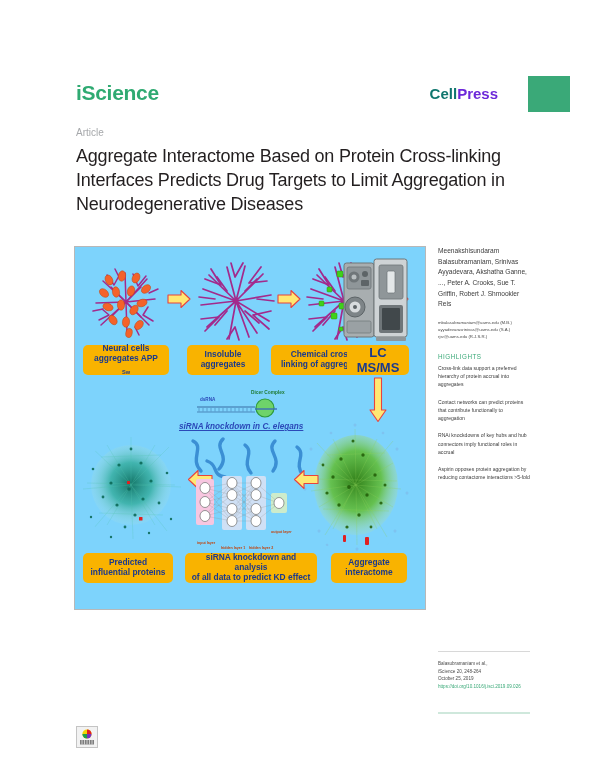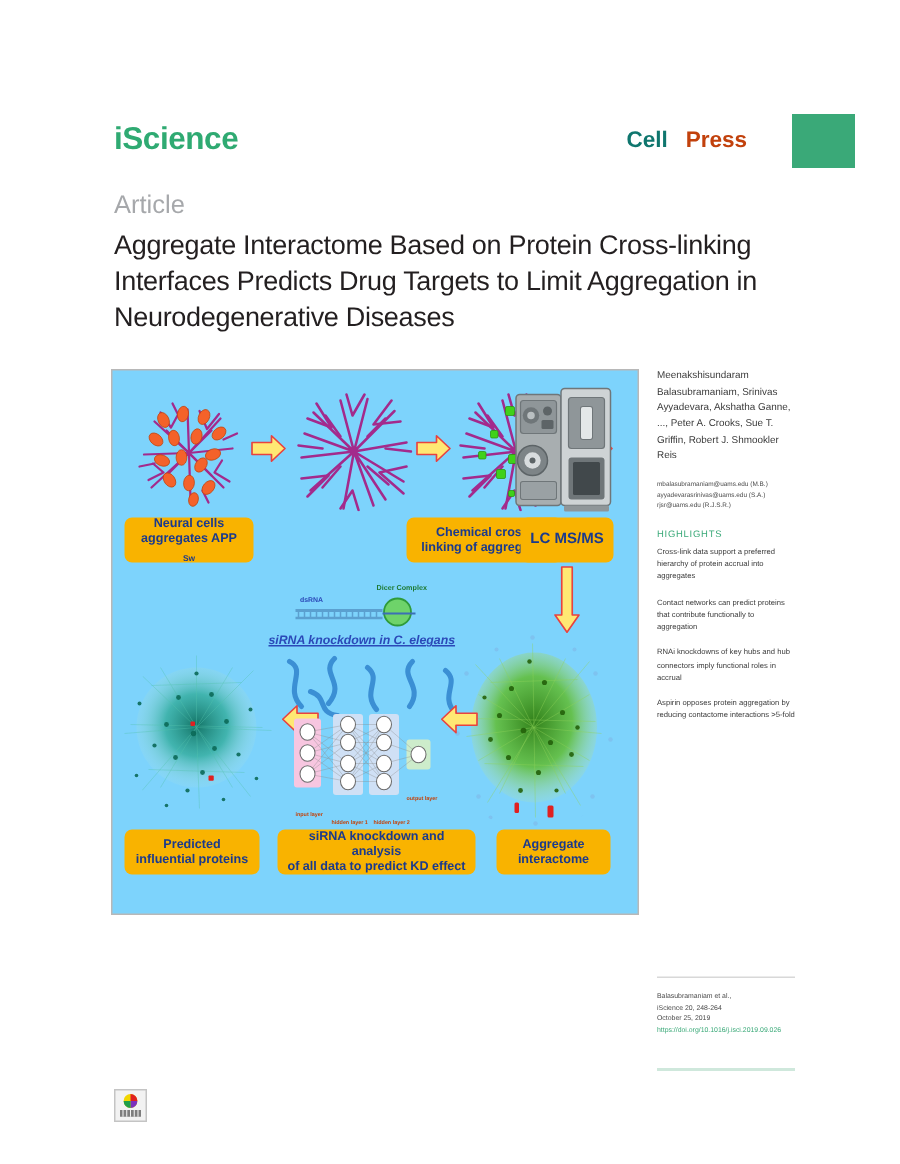--- a/index.html
+++ b/index.html
@@ -22,30 +22,30 @@
     font-size:21px;font-weight:bold;color:#2faa72;
     letter-spacing:-0.3px;line-height:1;
     position:absolute;left:0;top:6px;
   }
   .cellpress{
     position:absolute;right:72px;top:10px;
     font-size:15px;font-weight:bold;line-height:1;
     white-space:nowrap;
   }
   .cellpress .cell{color:#0f766e;}
-  .cellpress .press{color:#c2410c;padding-left:12px;}
+  .cellpress .press{color:#6d28d9;}
   .brand-square{
     position:absolute;right:0px;top:0px;
     width:42px;height:36px;background:#3aa978;
   }
 
   
   .title-block{position:absolute;left:76px;top:128px;width:440px;}
   .article-kicker{
-    font-size:17px;color:#a6a8ab;margin:0 0 7px 0;line-height:1;
+    font-size:10px;color:#a6a8ab;margin:0 0 7px 0;line-height:1;
     font-weight:normal;
   }
   .article-title{
     font-size:18px;line-height:1.32;color:#231f20;
     font-weight:normal;margin:0;letter-spacing:-0.2px;
   }
 
   
   .ga-frame{
     position:absolute;left:74px;top:246px;width:352px;height:364px;
@@ -258,29 +258,35 @@
         <rect x="33" y="80" width="30" height="4" rx="1" fill="#8f9699"></rect>
       </svg>
 
       <div class="pill" style="left:8px;top:98px;width:86px;height:30px;">
         <div>
           <span>Neural cells</span>
           <span><span>aggregates APP</span><sub style="font-size:5.6px">Sw</sub></span>
         </div>
       </div>
 
+      <div class="pill" style="left:112px;top:98px;width:72px;height:30px;">
+        <div>
+          <span>Insoluble</span>
+          <span>aggregates</span>
+        </div>
+      </div>
 
       <div class="pill" style="left:196px;top:98px;width:104px;height:30px;">
         <div>
           <span>Chemical cross-</span>
           <span>linking of aggregates</span>
         </div>
       </div>
 
-      <div class="pill" style="left:272px;top:98px;width:62px;height:30px;font-size:10px;">
+      <div class="pill" style="left:272px;top:98px;width:62px;height:30px;font-size:13px;">
         <span>LC MS/MS</span>
       </div>
 
       <div class="ar-wrap" style="left:294px;top:130px;">
         <svg class="ar-svg" width="18" height="46" viewBox="0 0 18 46">
           <path d="M5.5 1 L12.5 1 L12.5 33 L17 33 L9 44.5 L1 33 L5.5 33 Z" fill="#ffe873" stroke="#e8423f" stroke-width="1.1" stroke-linejoin="round"></path>
         </svg>
       </div>
 
       <svg style="position:absolute;left:118px;top:148px;" width="110" height="24" viewBox="0 0 110 24">

